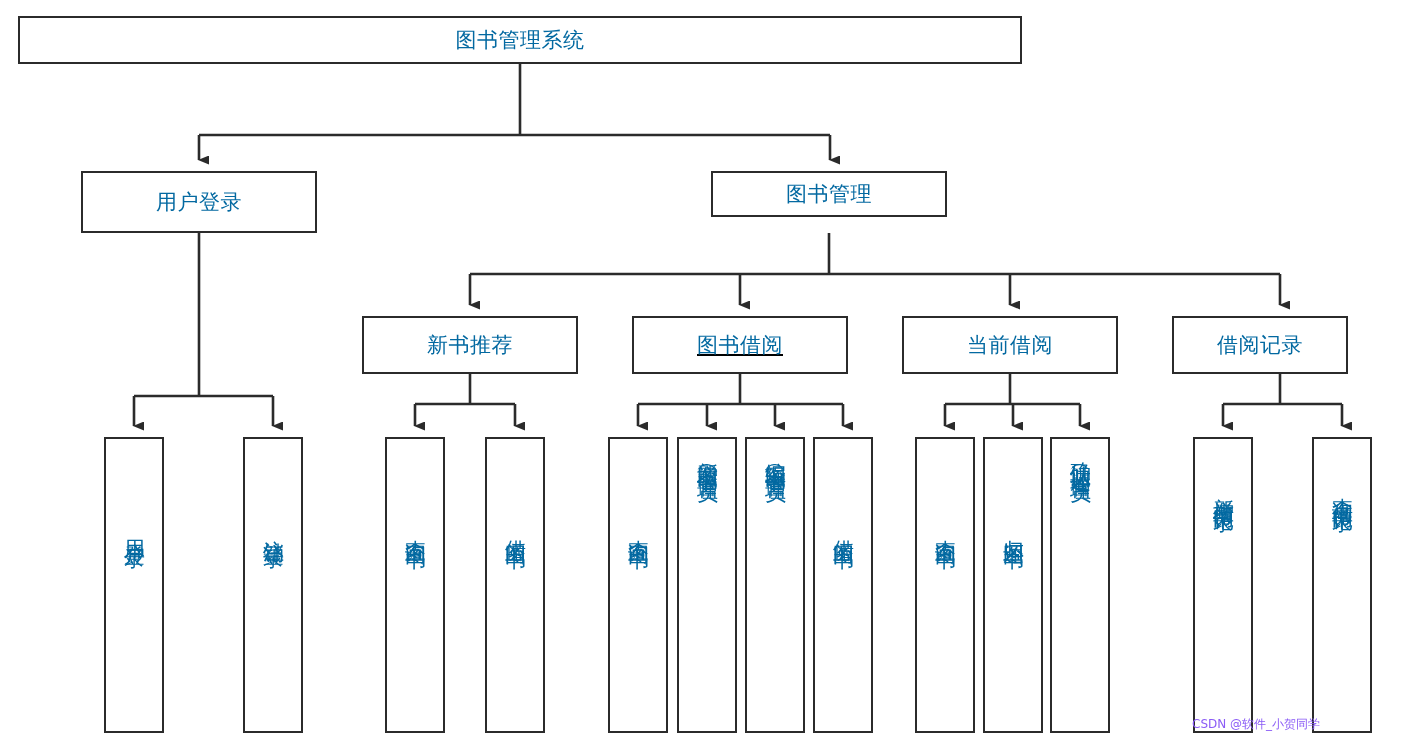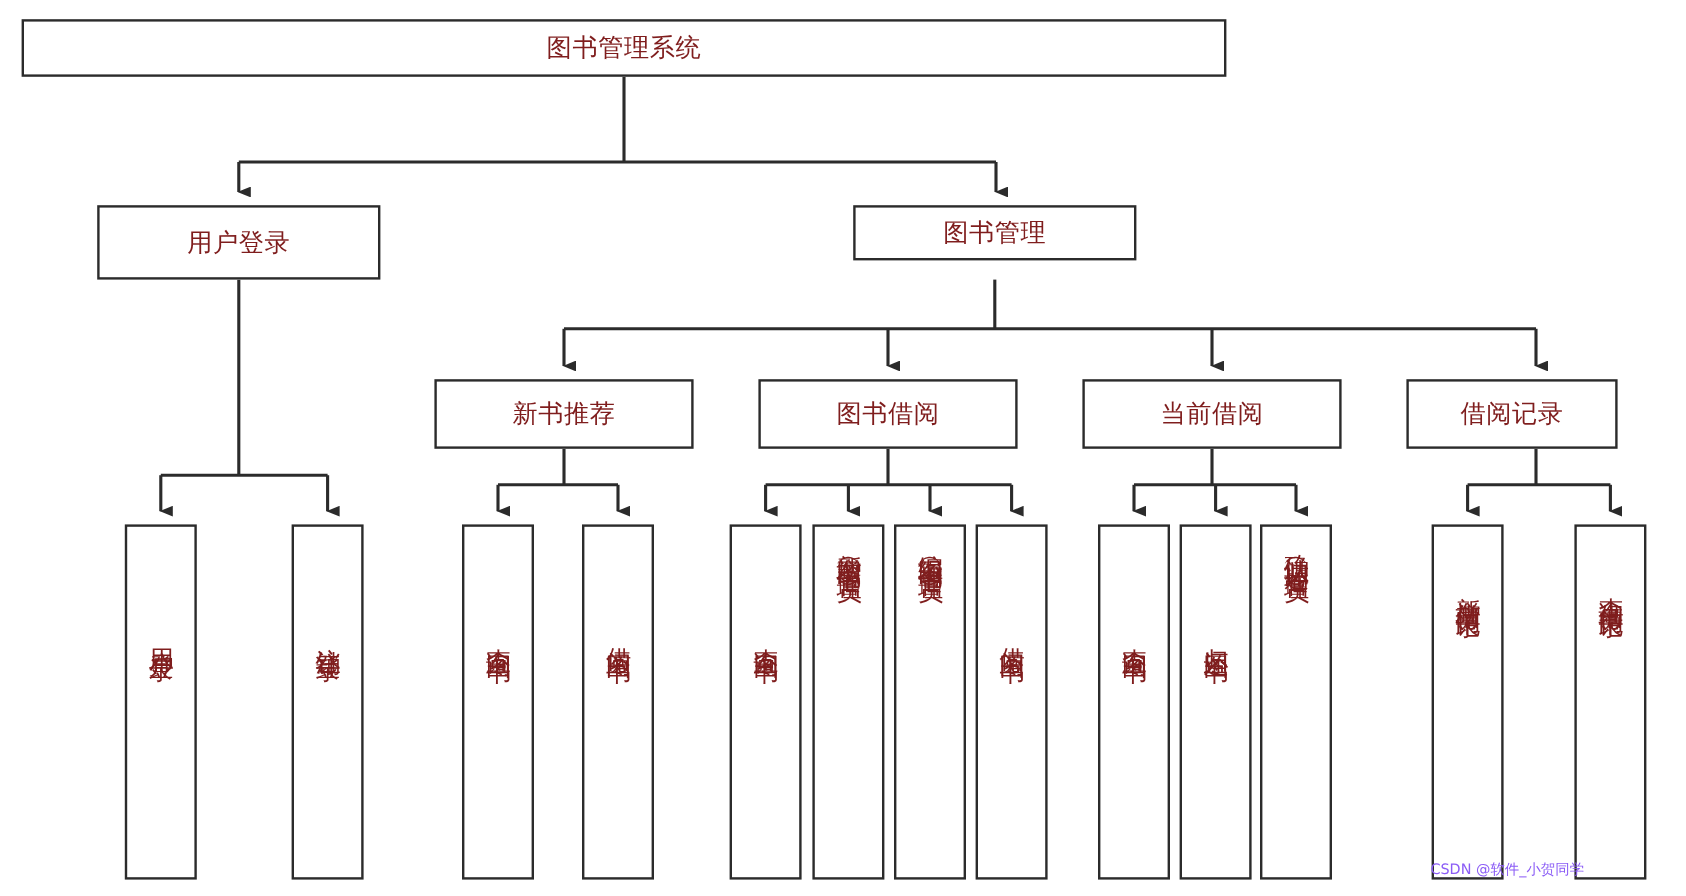--- a/index.html
+++ b/index.html
@@ -28,21 +28,21 @@
     box-sizing: border-box;
     background: #ffffff;
     border: 2.5px solid #2b2b2b;
     display: flex;
     align-items: center;
     justify-content: center;
     z-index: 3;
   }
   .node .label {
     font-size: 21px;
-    color: #7f1d1d;
+    color: #0369a1;
     line-height: 1.18;
     letter-spacing: 0.5px;
     white-space: nowrap;
   }
   .node.leaf {
     align-items: flex-start;
     justify-content: center;
     padding-top: 6px;
   }
   .node.leaf .label {
@@ -128,21 +128,21 @@
   <div class="node" style="left:81px;top:171px;width:236px;height:62px;">
     <span class="label">用户登录</span>
   </div>
   <div class="node" style="left:711px;top:171px;width:236px;height:46px;">
     <span class="label">图书管理</span>
   </div>
 
   <div class="node" style="left:362px;top:316px;width:216px;height:58px;">
     <span class="label">新书推荐</span>
   </div>
-  <div class="node" style="left:632px;top:316px;width:216px;height:58px;">
+  <div class="node" style="left:632px;top:316px;width:216px;height:58px;text-decoration:underline;">
     <span class="label">图书借阅</span>
   </div>
   <div class="node" style="left:902px;top:316px;width:216px;height:58px;">
     <span class="label">当前借阅</span>
   </div>
   <div class="node" style="left:1172px;top:316px;width:176px;height:58px;">
     <span class="label">借阅记录</span>
   </div>
 
   <div class="node leaf center" style="left:104px;top:437px;width:60px;height:296px;">

